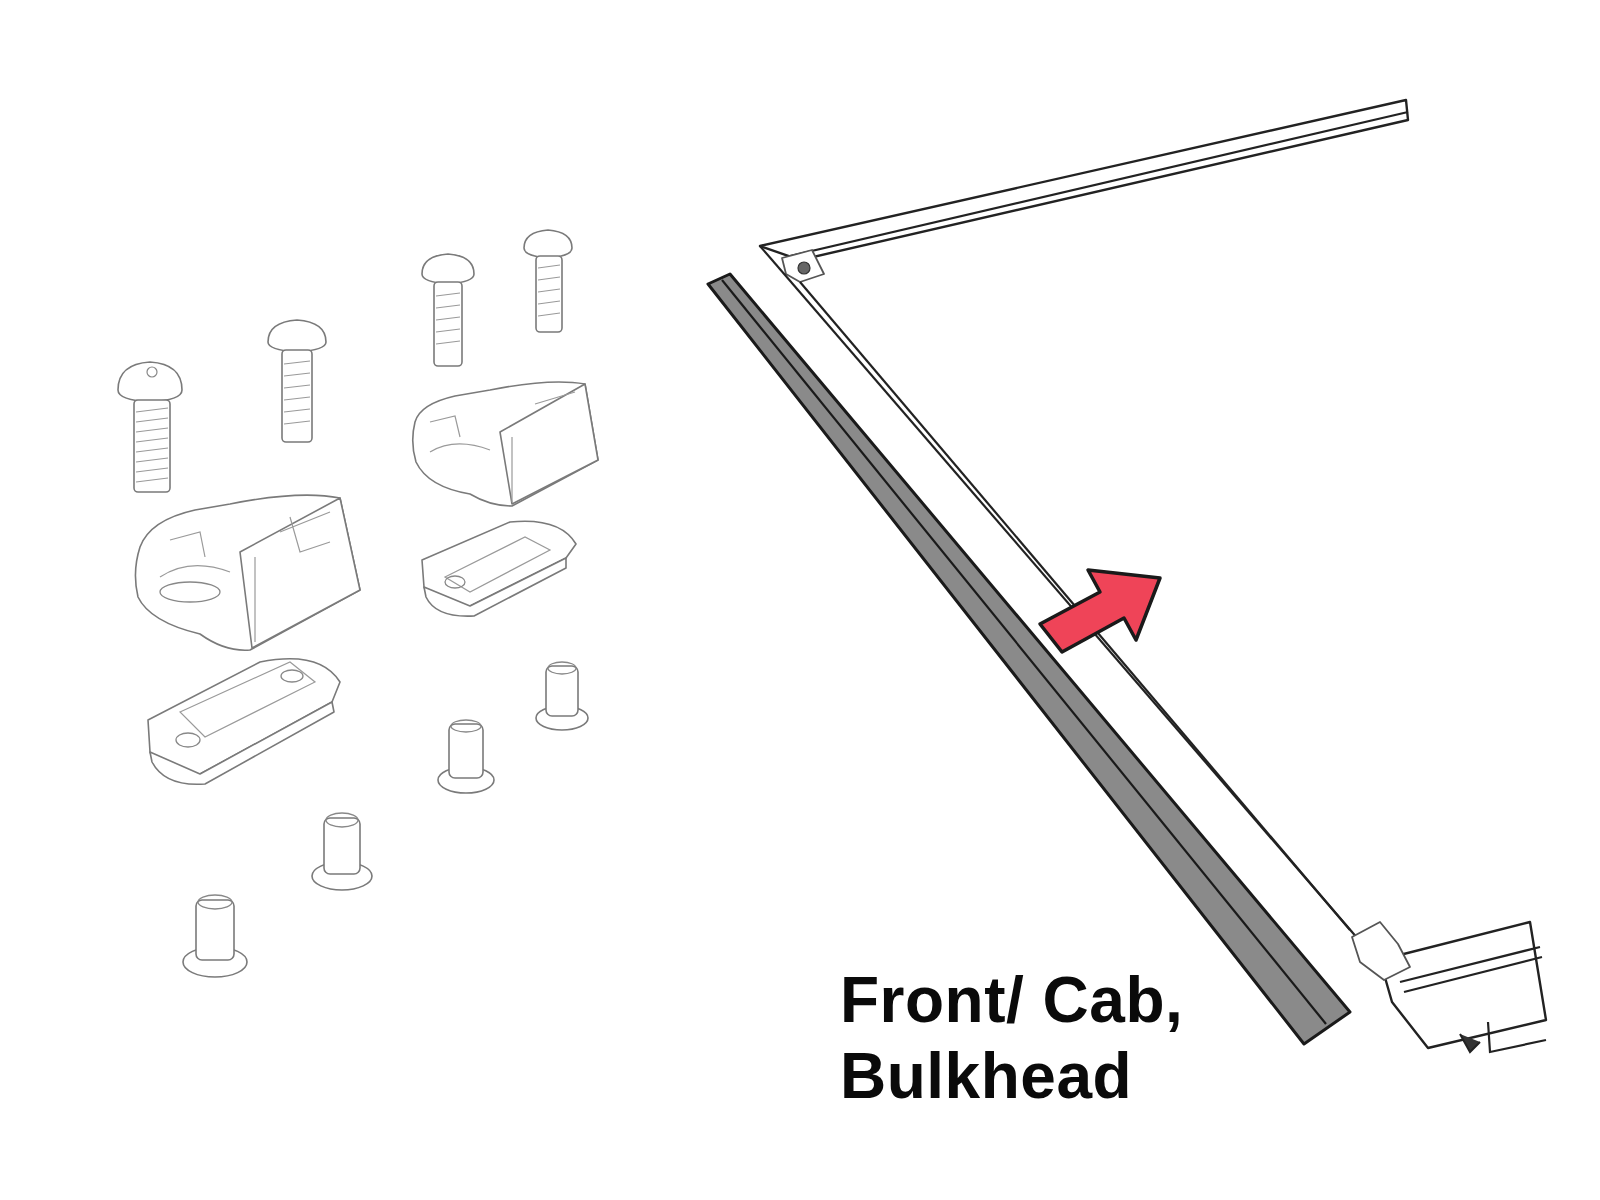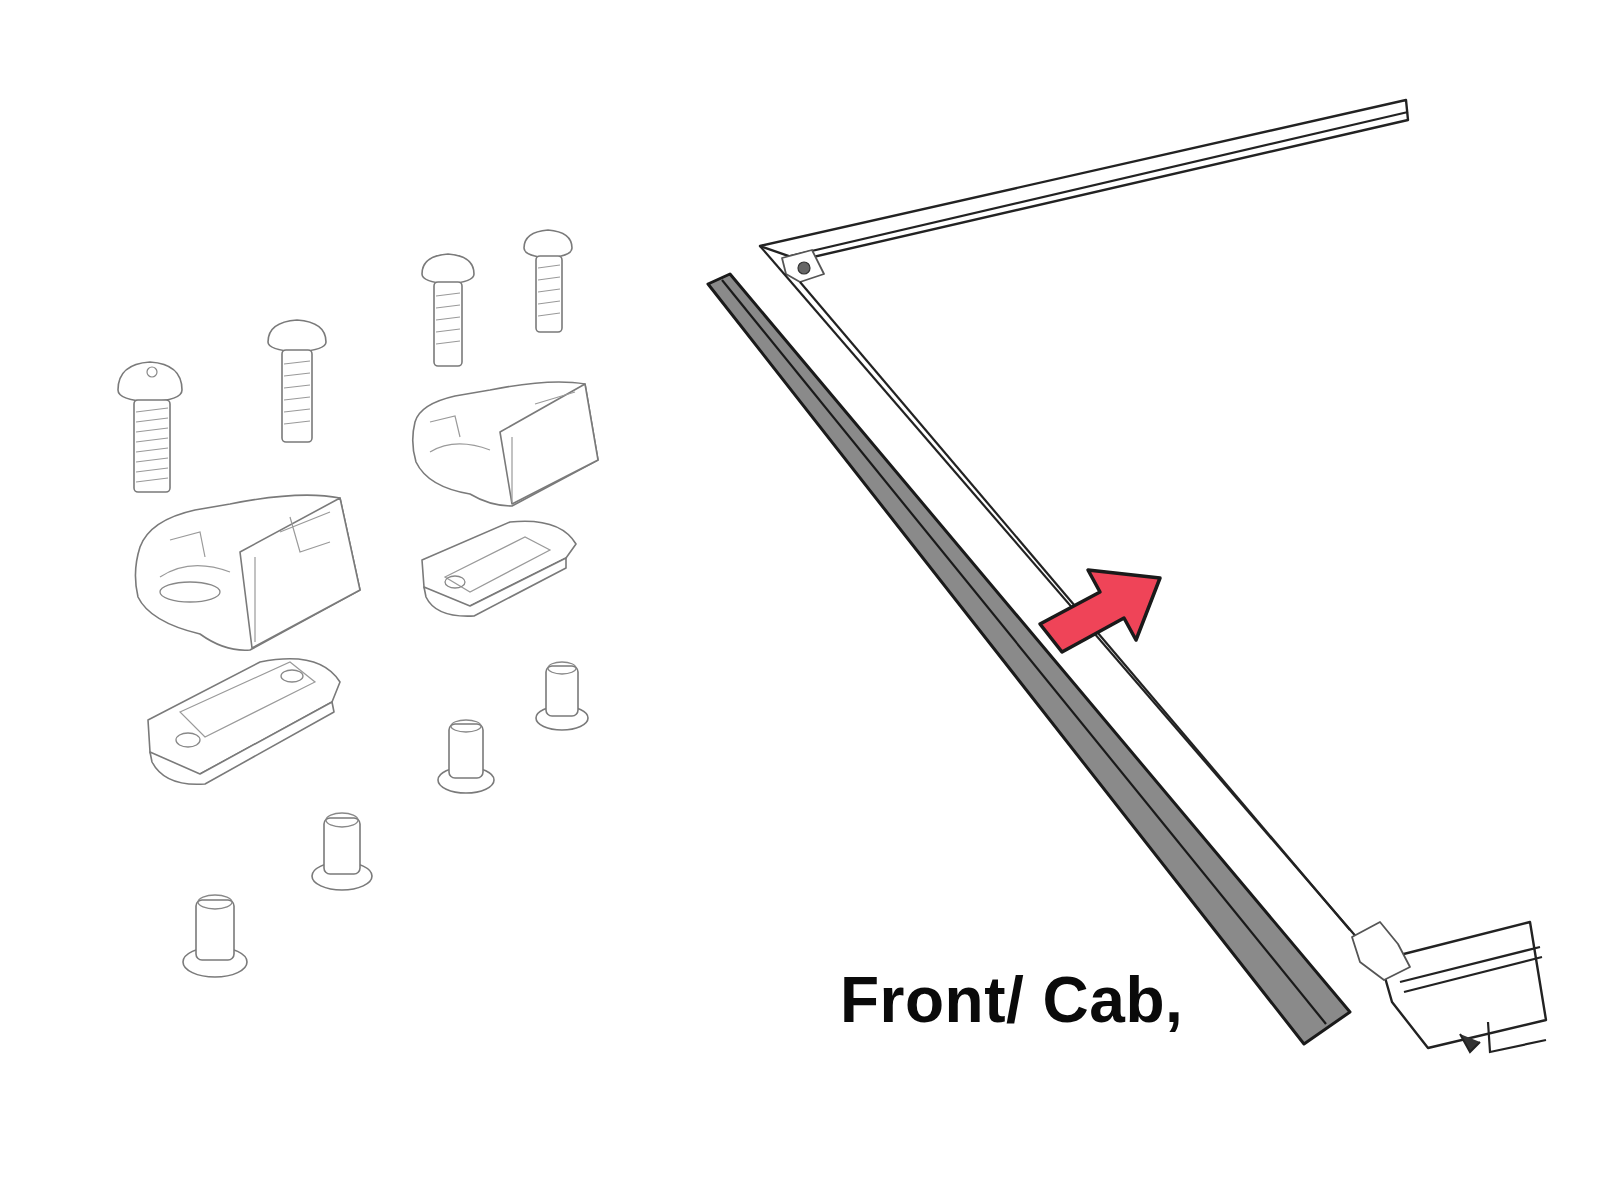--- a/index.html
+++ b/index.html
@@ -126,14 +126,15 @@
       <path class="strip-line" d="M722,268 L1326,1012"></path>
     </g>
 
     <g>
       <path class="arrow" d="M1040,612 L1100,580 L1088,558 L1160,566 L1136,628 L1124,606 L1062,640 Z"></path>
     </g>
   </svg>
 
   <div class="label">
     <span>Front/ Cab,</span>
+    <span>Bulkhead</span>
   </div>
 </div>
 
 </body></html>

